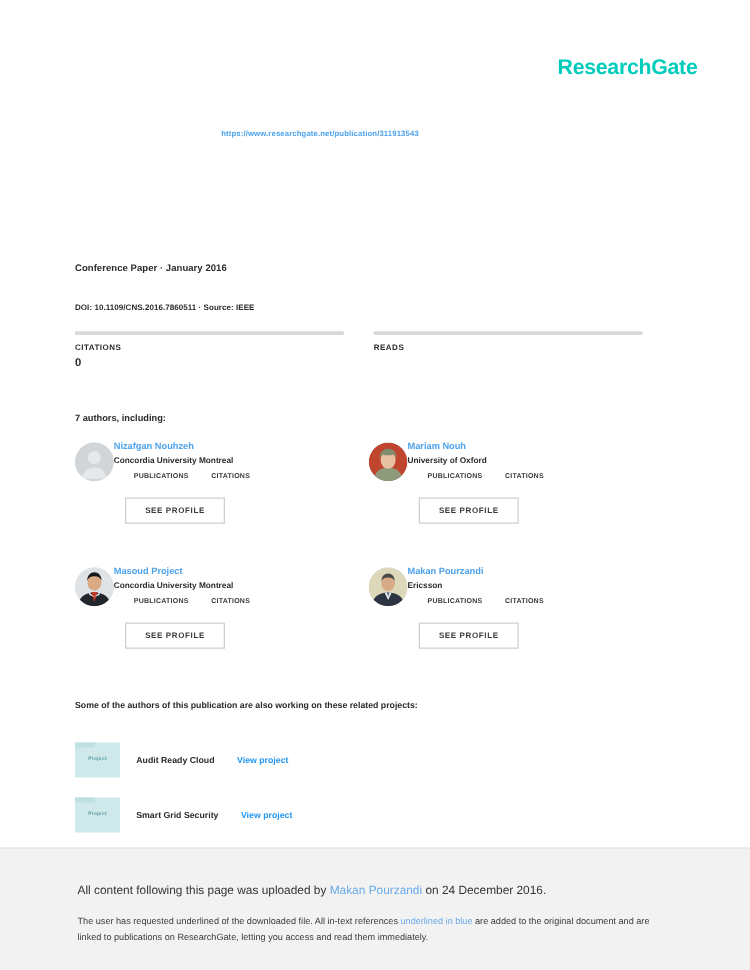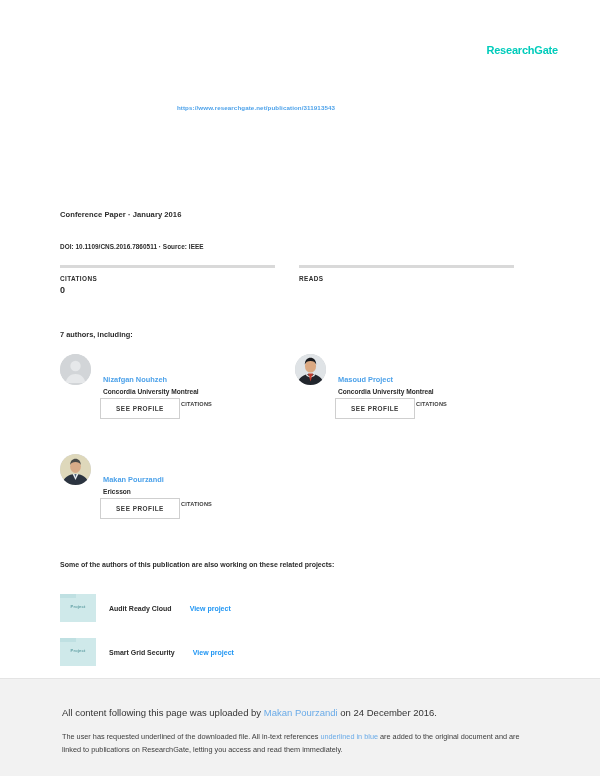--- a/index.html
+++ b/index.html
@@ -20,21 +20,21 @@
     position: absolute;
     inset: 0;
     background: #ffffff;
   }
 
   
   .rg-logo {
     position: absolute;
     top: 44px;
     right: 42px;
-    font-size: 11px;
+    font-size: 17px;
     font-weight: bold;
     color: #00ccbb;
     letter-spacing: -0.2px;
     white-space: nowrap;
   }
 
   
   .url-line {
     position: absolute;
     top: 104px;
@@ -129,24 +129,23 @@
     top: 2px;
     width: 31px;
     height: 31px;
     border-radius: 50%;
     overflow: hidden;
     background: #d2d5d8;
   }
   .avatar svg { display: block; }
   .author-body {
     position: absolute;
-    left: 46px;
+    left: 34px;
     top: 0;
     width: 190px;
-    margin-top: 23px;
   }
   .author-name {
     font-size: 7.4px;
     font-weight: bold;
     color: #4da2ea;
     margin-bottom: 4px;
     white-space: nowrap;
   }
   .author-affil {
     font-size: 6.6px;
@@ -313,20 +312,39 @@
         <div class="author-name">Nizafgan Nouhzeh</div>
         <div class="author-affil">Concordia University Montreal</div>
         <div class="author-stats">
           <span class="astat-label">PUBLICATIONS</span>
           <span class="astat-label">CITATIONS</span>
         </div>
       </div>
       <div class="see-profile">SEE PROFILE</div>
     </div>
 
+    <div class="author">
+      <div class="avatar">
+        <svg width="31" height="31" viewBox="0 0 31 31">
+          <circle cx="15.5" cy="15.5" r="15.5" fill="#c0452f"></circle>
+          <path d="M4 31c0-7 5-11 11.5-11S27 24 27 31z" fill="#8d9b7c"></path>
+          <ellipse cx="15.5" cy="14" rx="6" ry="7" fill="#e8c0a4"></ellipse>
+          <path d="M8.5 13c0-5 3-8 7-8s7 3 7 8c0-2-1.5-3-3-3.5-2 1-6 1-8 0-1.6.6-3 1.7-3 3.5z" fill="#7e8c6d"></path>
+        </svg>
+      </div>
+      <div class="author-body">
+        <div class="author-name">Mariam Nouh</div>
+        <div class="author-affil">University of Oxford</div>
+        <div class="author-stats">
+          <span class="astat-label">PUBLICATIONS</span>
+          <span class="astat-label">CITATIONS</span>
+        </div>
+      </div>
+      <div class="see-profile">SEE PROFILE</div>
+    </div>
 
     <div class="author">
       <div class="avatar">
         <svg width="31" height="31" viewBox="0 0 31 31">
           <circle cx="15.5" cy="15.5" r="15.5" fill="#dfe3e6"></circle>
           <path d="M2 31c1-7 6-11 13.5-11S28 24 29 31z" fill="#22262d"></path>
           <ellipse cx="15.5" cy="12" rx="5.6" ry="6.6" fill="#dba982"></ellipse>
           <path d="M9.8 10.5c0-4.4 2.6-6.8 5.7-6.8s5.7 2.4 5.7 6.8c-1-2.6-2.6-3.6-5.7-3.6s-4.7 1-5.7 3.6z" fill="#17191d"></path>
           <path d="M13 19.5h5l-2.5 8z" fill="#c0392b"></path>
           <path d="M11 19.5l4.5 4-4-1.5zM20 19.5l-4.5 4 4-1.5z" fill="#f2f2f2"></path>

